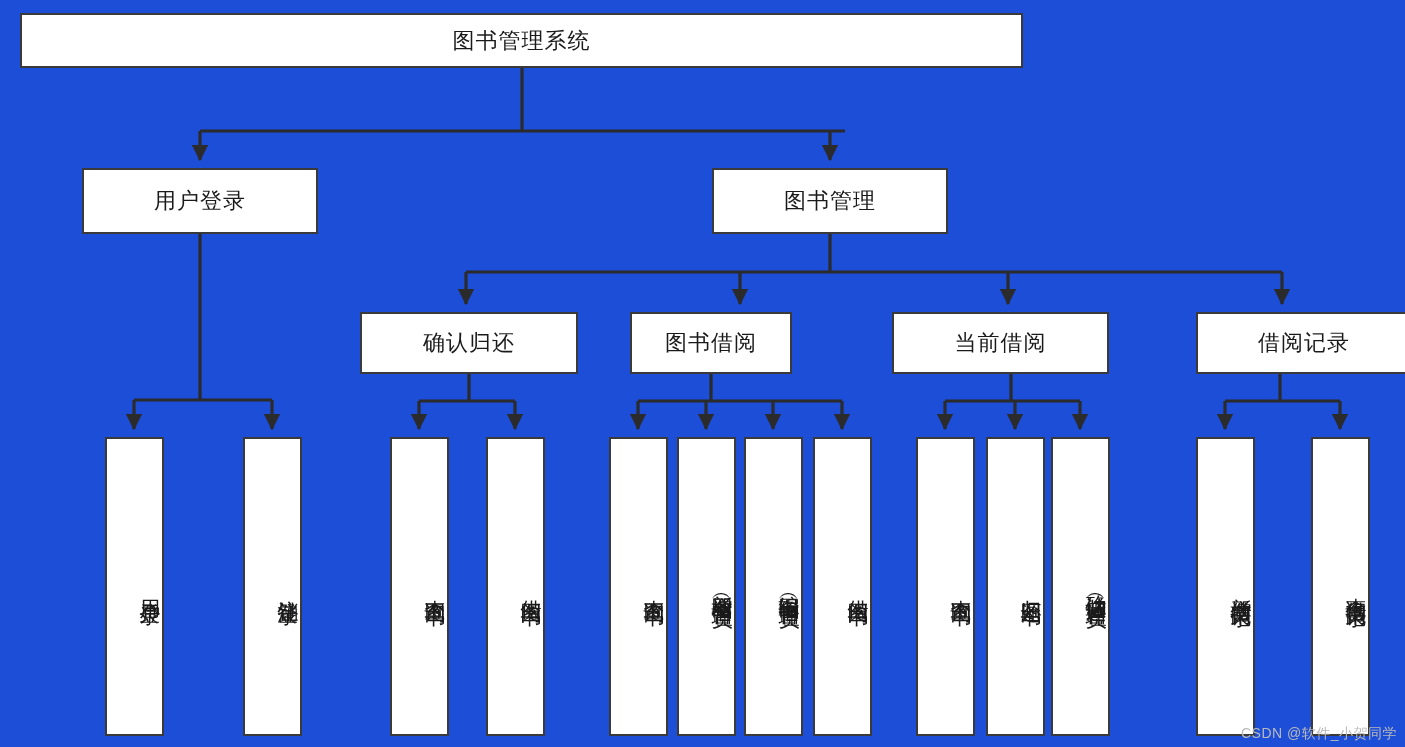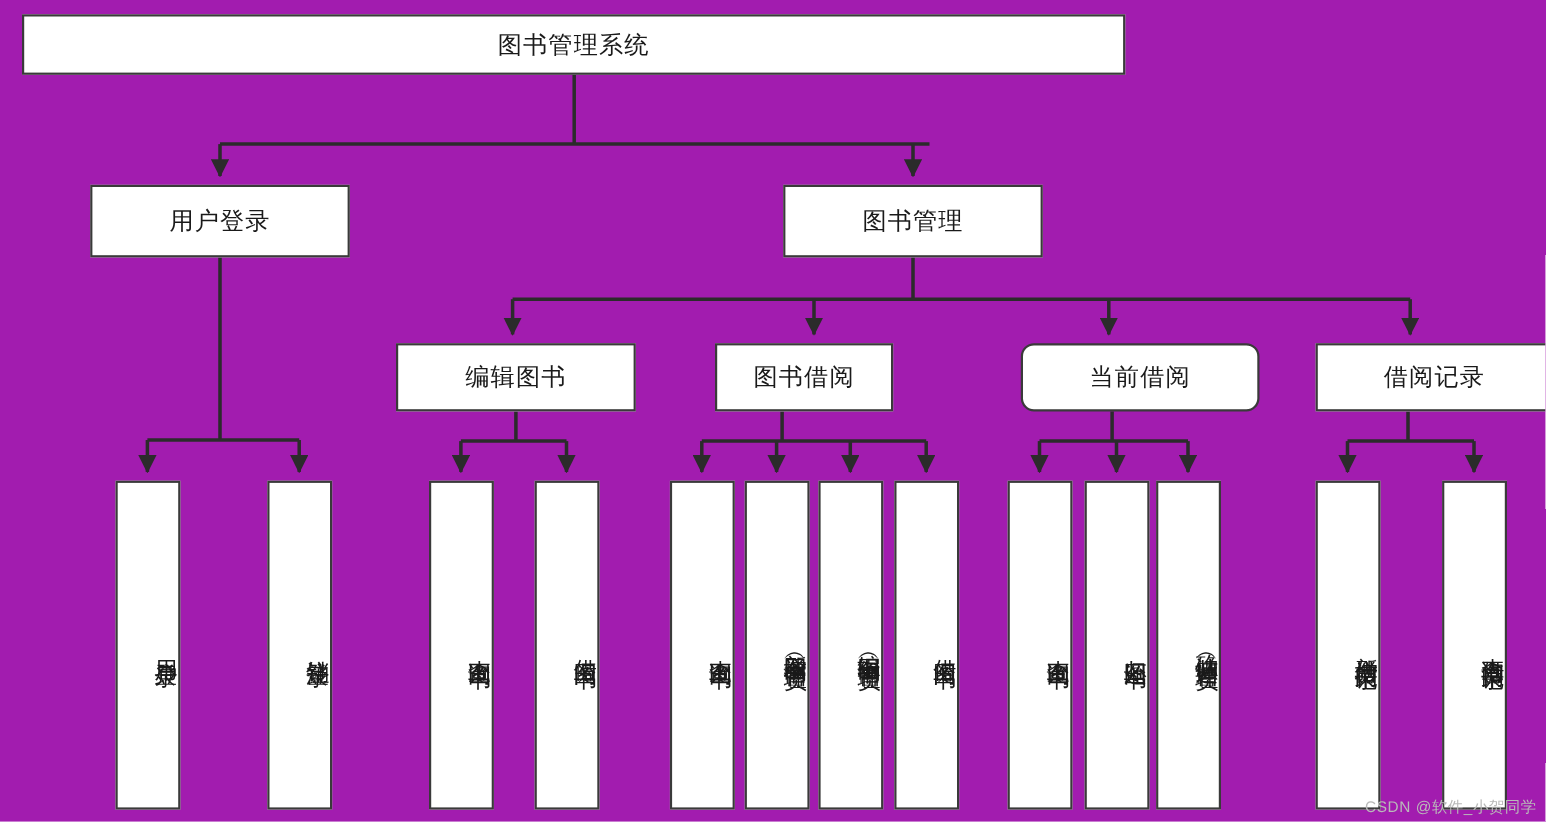--- a/index.html
+++ b/index.html
@@ -7,21 +7,21 @@
     padding: 0;
     background: #ffffff;
   }
   body {
     font-family: "Liberation Sans", "DejaVu Sans", sans-serif;
   }
   #canvas {
     position: relative;
     width: 1405px;
     height: 747px;
-    background: #a21caf;
+    background: #1d4ed8;
     overflow: hidden;
     text-decoration: underline;
   }
   #edges {
     position: absolute;
     left: 0;
     top: 0;
     width: 1405px;
     height: 747px;
     pointer-events: none;
@@ -126,26 +126,26 @@
   </div>
 
   <div class="node h" style="left:82px; top:168px; width:236px; height:66px;">
     <span class="node-label">用户登录</span>
   </div>
   <div class="node h" style="left:712px; top:168px; width:236px; height:66px;">
     <span class="node-label">图书管理</span>
   </div>
 
   <div class="node h" style="left:360px; top:312px; width:218px; height:62px;">
-    <span class="node-label">编辑图书</span>
+    <span class="node-label">确认归还</span>
   </div>
-  <div class="node h" style="left:630px; top:312px; width:162px; height:62px;margin-left:20px;">
+  <div class="node h" style="left:630px; top:312px; width:162px; height:62px;">
     <span class="node-label">图书借阅</span>
   </div>
-  <div class="node h" style="left:928px; top:312px; width:217px; height:62px;border-radius:12px;">
+  <div class="node h" style="left:892px; top:312px; width:217px; height:62px;">
     <span class="node-label">当前借阅</span>
   </div>
   <div class="node h" style="left:1172px; top:312px; width:216px; height:62px;margin-left:24px;">
     <span class="node-label">借阅记录</span>
   </div>
 
   <div class="node v" style="left:105px; top:437px; width:59px; height:299px;">
     <span class="node-label">用户登录</span>
   </div>
   <div class="node v" style="left:243px; top:437px; width:59px; height:299px;">

